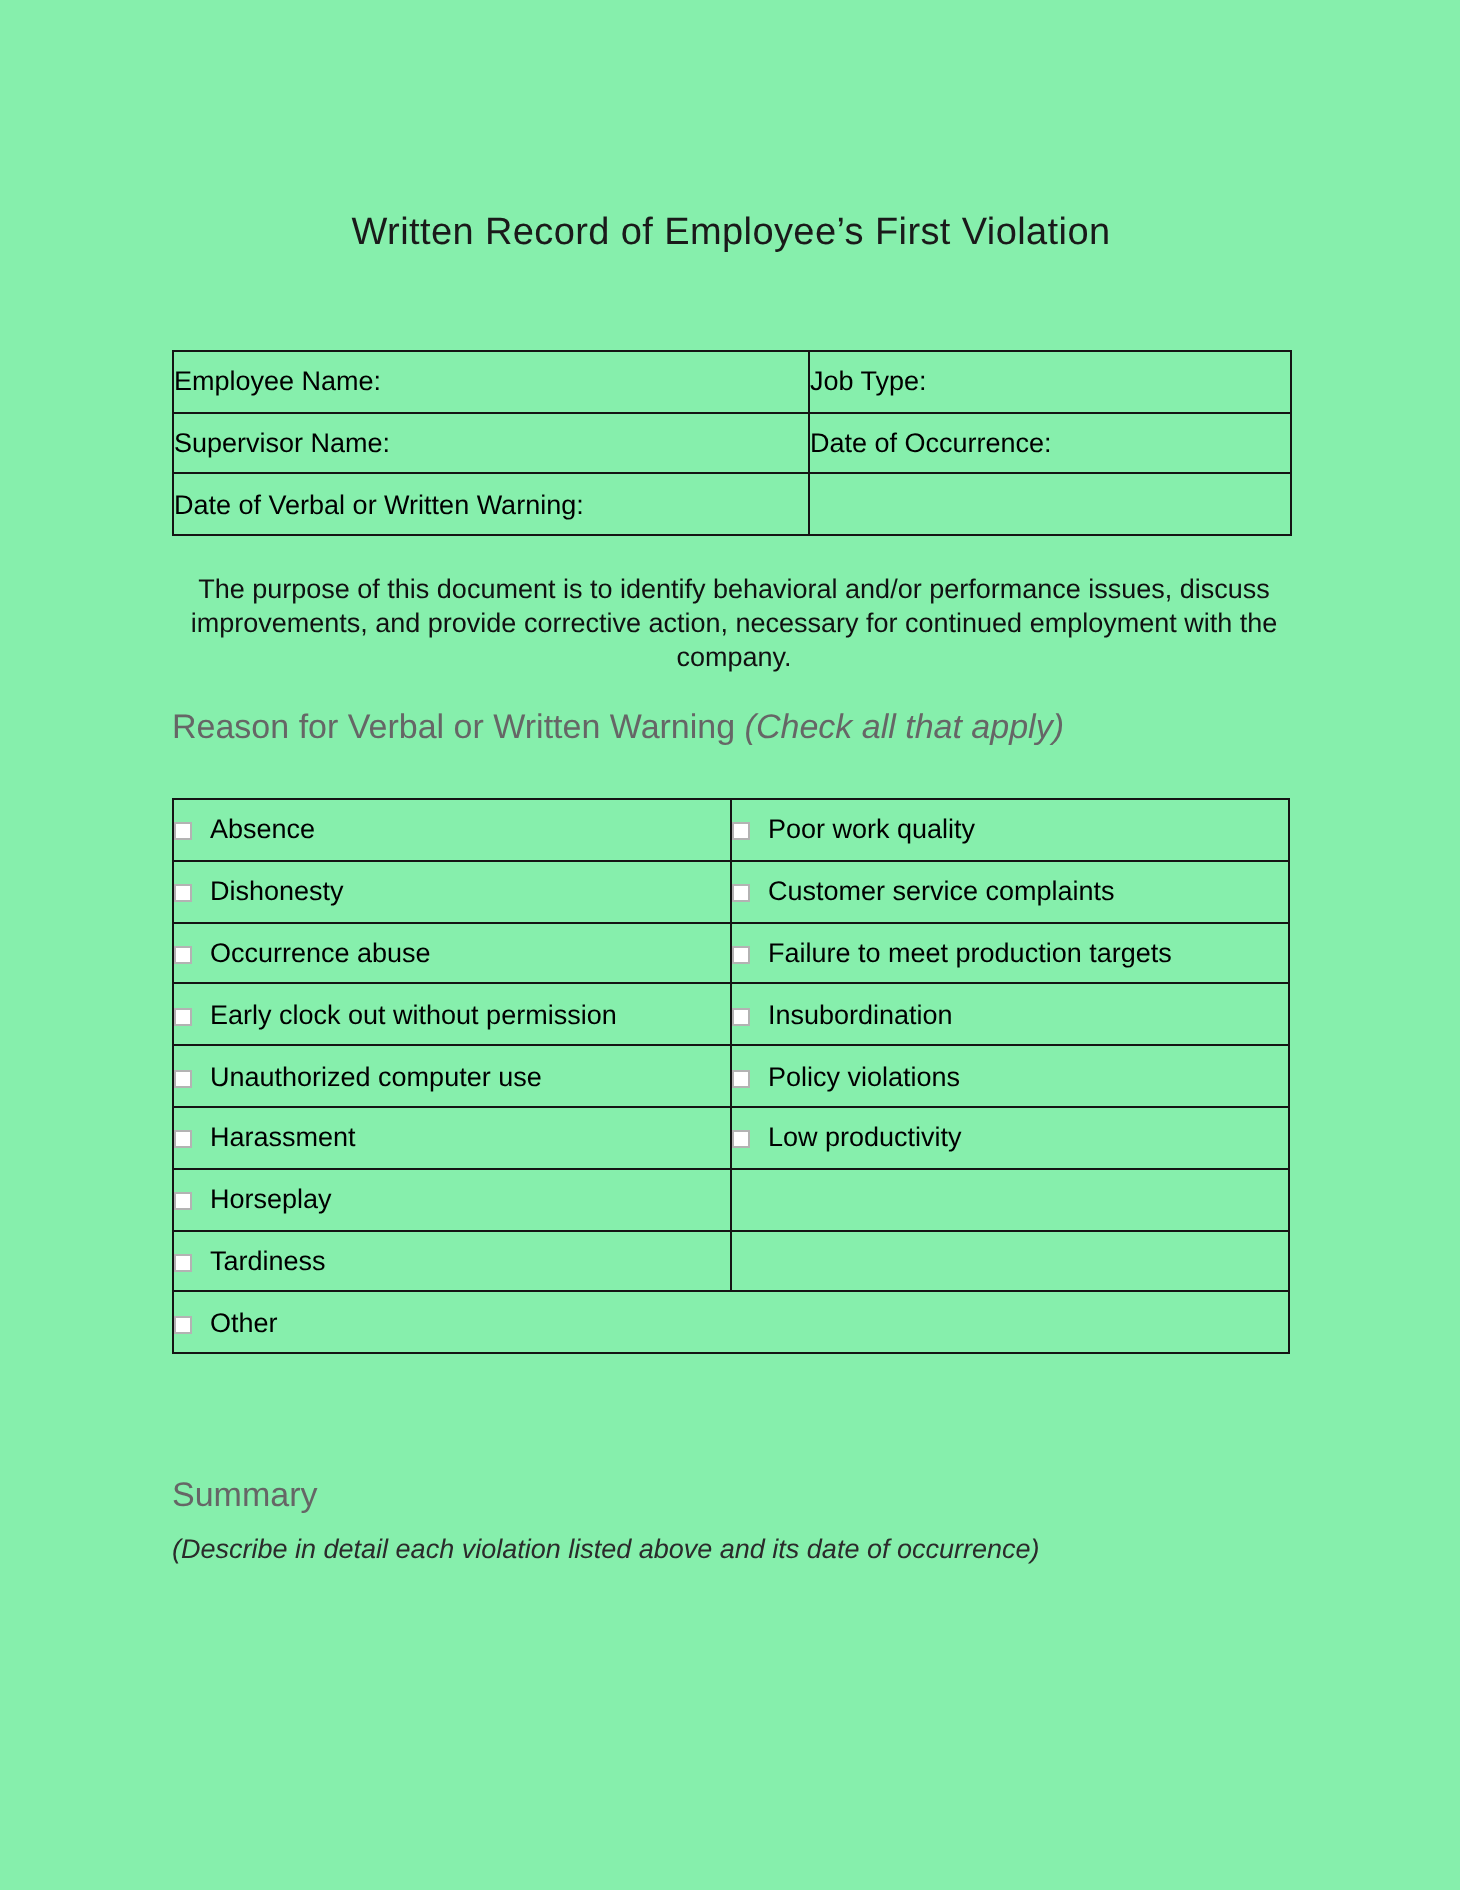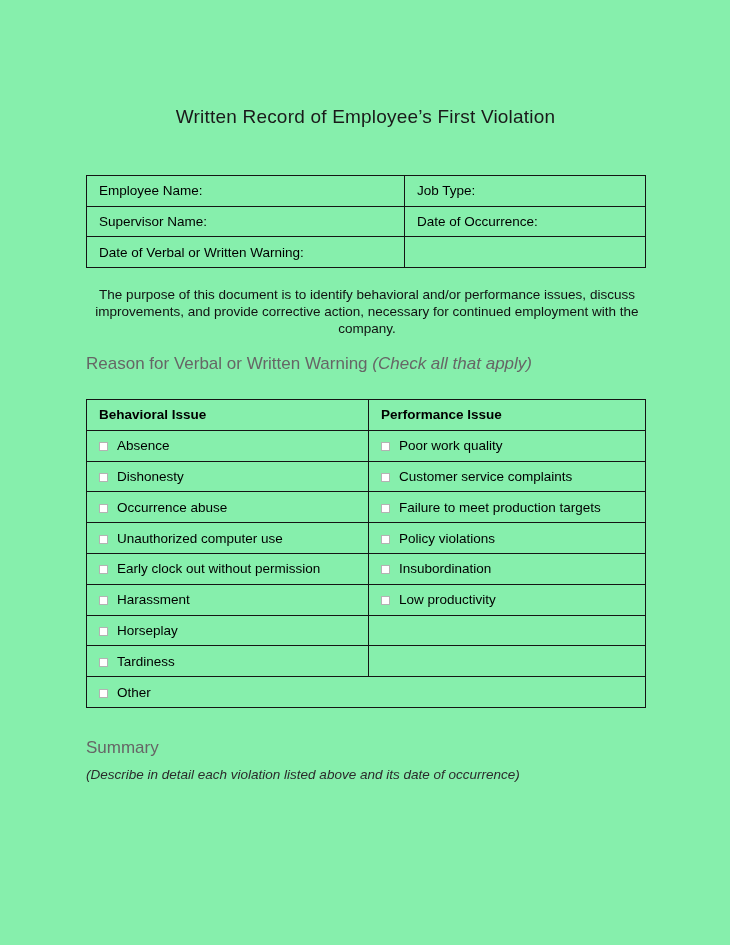--- a/index.html
+++ b/index.html
@@ -23,21 +23,21 @@
     font-weight: 400;
     color: #1a1a1a;
     letter-spacing: 0.2px;
   }
   table {
     border-collapse: collapse;
     table-layout: fixed;
     font-size: 13.5px;
   }
   table, th, td { border: 1.5px solid #141414; }
-  td, th { padding: 0 0 0 12px; vertical-align: middle; text-align: left; }
+  td, th { padding: 0 0 0 0; vertical-align: middle; text-align: left; }
 
   .info-table {
     position: absolute;
     top: 175px; left: 86px;
     width: 559px;
   }
   .info-table td { height: 30.7px; }
   .info-table .col-left  { width: 318px; }
   .info-table .col-right { width: 241px; }
 
@@ -131,43 +131,39 @@
     </table>
 
   <p class="purpose">The purpose of this document is to identify behavioral and/or performance issues, discuss improvements, and provide corrective action, necessary for continued employment with the company.</p>
 
   <div class="section-heading reason-heading">
     <span>Reason for Verbal or Written Warning </span><span class="heading-note">(Check all that apply)</span>
   </div>
 
   <table class="reason-table">
     <tbody>
-        <tr>
-      <th class="col-behavioral">Behavioral Issue</th>
-      <th class="col-performance">Performance Issue</th>
-    </tr>
     <tr>
       <td><span class="cb"></span><span>Absence</span></td>
       <td><span class="cb"></span><span>Poor work quality</span></td>
     </tr>
     <tr>
       <td><span class="cb"></span><span>Dishonesty</span></td>
       <td><span class="cb"></span><span>Customer service complaints</span></td>
     </tr>
     <tr>
       <td><span class="cb"></span><span>Occurrence abuse</span></td>
       <td><span class="cb"></span><span>Failure to meet production targets</span></td>
     </tr>
     <tr>
+      <td><span class="cb"></span><span>Early clock out without permission</span></td>
+      <td><span class="cb"></span><span>Insubordination</span></td>
+    </tr>
+    <tr>
       <td><span class="cb"></span><span>Unauthorized computer use</span></td>
       <td><span class="cb"></span><span>Policy violations</span></td>
-    </tr>
-    <tr>
-      <td><span class="cb"></span><span>Early clock out without permission</span></td>
-      <td><span class="cb"></span><span>Insubordination</span></td>
     </tr>
     <tr>
       <td><span class="cb"></span><span>Harassment</span></td>
       <td><span class="cb"></span><span>Low productivity</span></td>
     </tr>
     <tr>
       <td><span class="cb"></span><span>Horseplay</span></td>
       <td></td>
     </tr>
     <tr>

